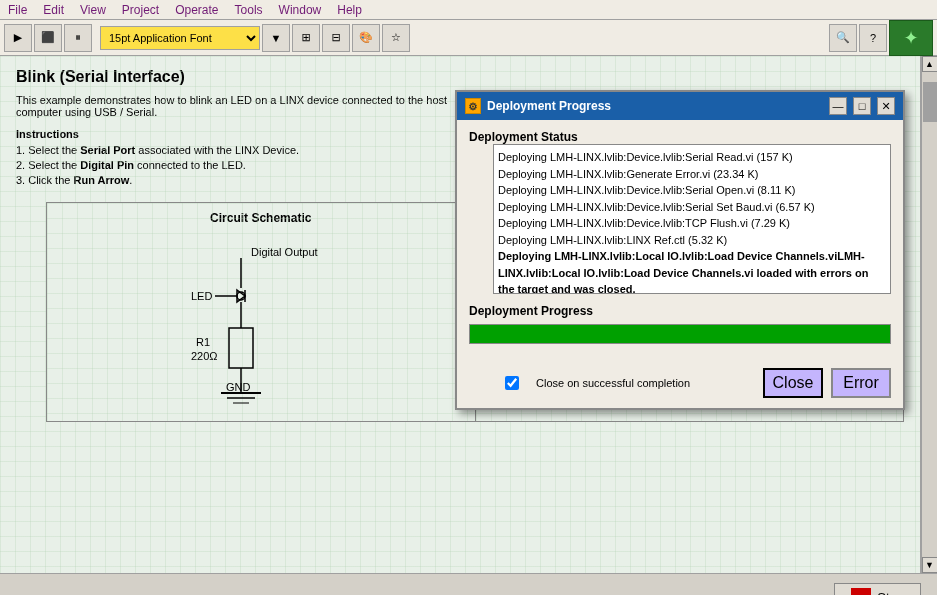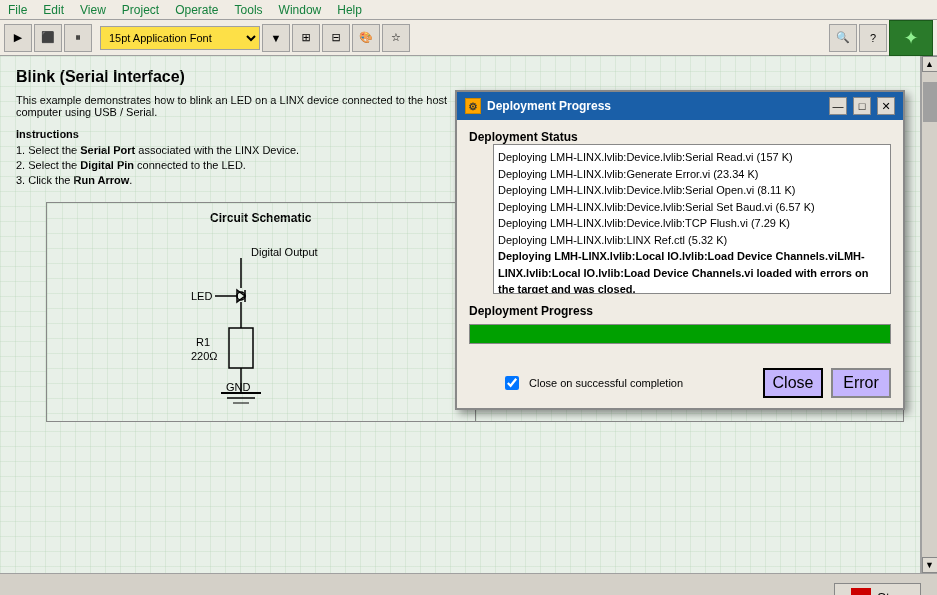--- a/index.html
+++ b/index.html
@@ -20,21 +20,21 @@
       display: flex;
       align-items: center;
       border-bottom: 1px solid #a0a0a0;
       padding: 0 4px;
       gap: 8px;
     }
     .menu-item {
       font-size: 12px;
       padding: 2px 4px;
       cursor: pointer;
-      color: #15803d;
+      color: #701a75;
     }
 
     
     .toolbar {
       background: #f0ece4;
       height: 36px;
       display: flex;
       align-items: center;
       border-bottom: 1px solid #a0a0a0;
       padding: 2px 4px;
@@ -396,21 +396,21 @@
     }
     .modal-footer {
       display: flex;
       align-items: center;
       padding: 6px 12px 10px;
       gap: 8px;
     }
     .checkbox-label {
       display: flex;
       align-items: center;
-      gap: 10px;
+      gap: 17px;
       font-size: 11px;
       flex: 1;
       padding-left: 36px;
     }
     .checkbox-input {
       width: 14px;
       height: 14px;
       cursor: pointer;
     }
     .dialog-btn {

